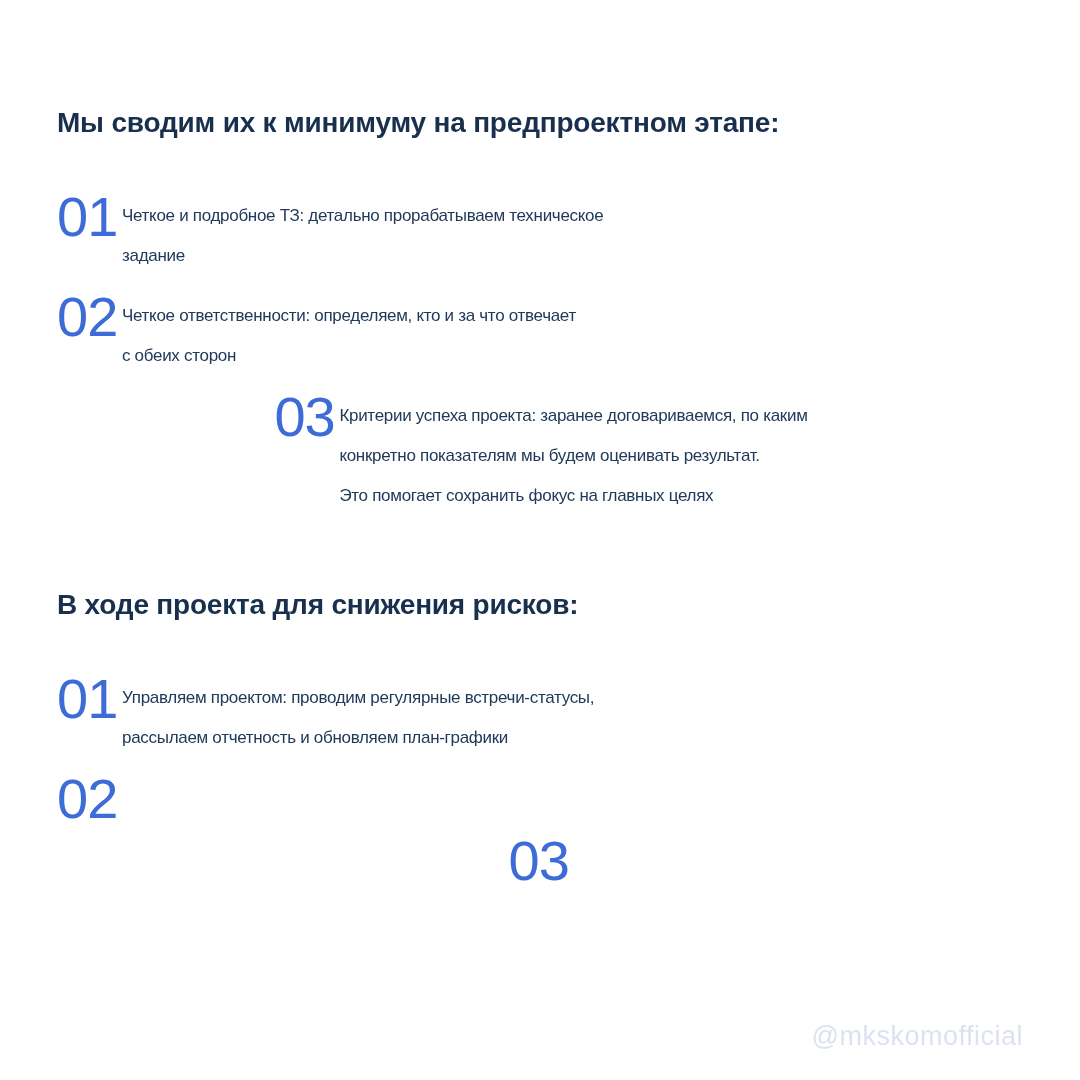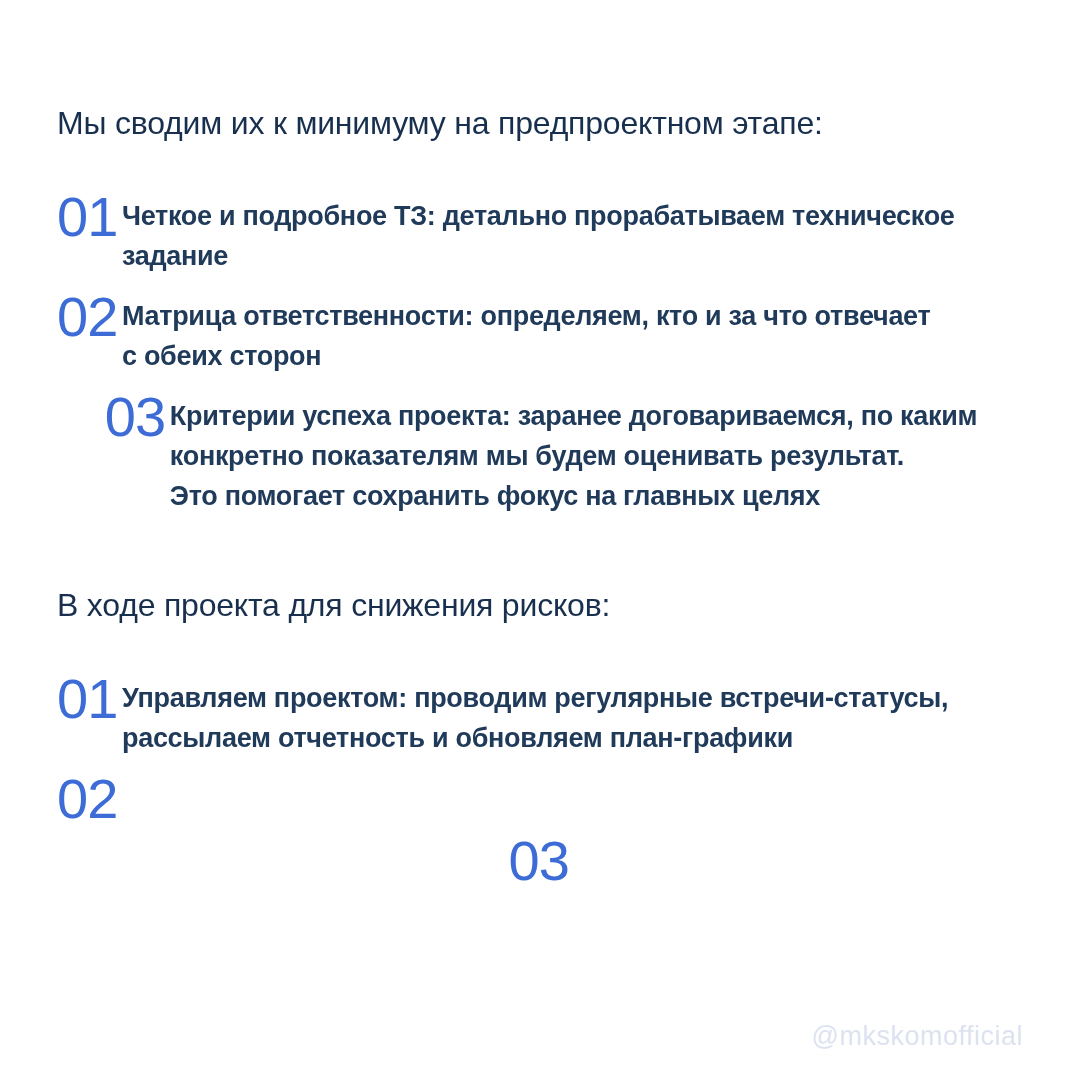--- a/index.html
+++ b/index.html
@@ -17,23 +17,23 @@
     height: 1080px;
     background: var(--bg);
     font-family: "Liberation Sans", sans-serif;
     overflow: hidden;
     margin: 0 auto;
   }
   .content {
     padding: 104px 55px 0 57px;
   }
   .section-title {
-    font-size: 32px;
+    font-size: 28px;
     line-height: 38px;
-    font-weight: 400;
+    font-weight: 700;
     color: var(--title-color);
     letter-spacing: -0.2px;
     margin-bottom: 54px;
   }
   .section + .section {
     margin-top: 70px;
   }
   .item {
     display: flex;
     align-items: flex-start;
@@ -42,23 +42,23 @@
   .item:last-child { margin-bottom: 0; justify-content: center; }
   .num {
     flex: 0 0 65px;
     font-size: 56px;
     line-height: 42px;
     font-weight: 500;
     color: var(--number-color);
     letter-spacing: -1px;
   }
   .txt {
-    font-size: 27px;
+    font-size: 17px;
     line-height: 40px;
-    font-weight: 700;
+    font-weight: 400;
     color: var(--body-color);
     letter-spacing: -0.3px;
     white-space: pre-line;
   }
   .watermark {
     position: absolute;
     right: 57px;
     bottom: 28px;
     font-size: 27px;
     font-weight: 500;
@@ -75,21 +75,21 @@
     <section class="section">
       <h2 class="section-title">Мы сводим их к минимуму на предпроектном этапе:</h2>
       <div class="list">
         <div class="item">
           <span class="num">01</span>
           <div class="txt">Четкое и подробное ТЗ: детально прорабатываем техническое
 задание</div>
         </div>
         <div class="item">
           <span class="num">02</span>
-          <div class="txt">Матрица ответственности: определяем, кто и за что отвечает
+          <div class="txt">Четкое ответственности: определяем, кто и за что отвечает
 с обеих сторон</div>
         </div>
         <div class="item">
           <span class="num">03</span>
           <div class="txt">Критерии успеха проекта: заранее договариваемся, по каким
 конкретно показателям мы будем оценивать результат.
 Это помогает сохранить фокус на главных целях</div>
         </div>
       </div>
     </section>

